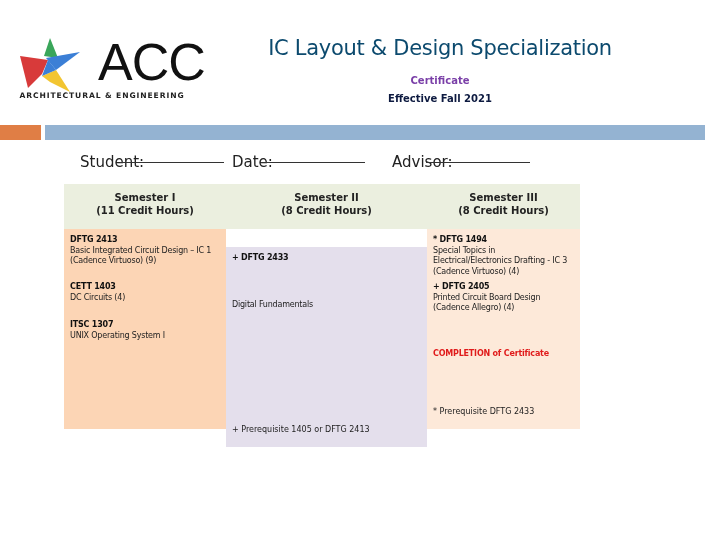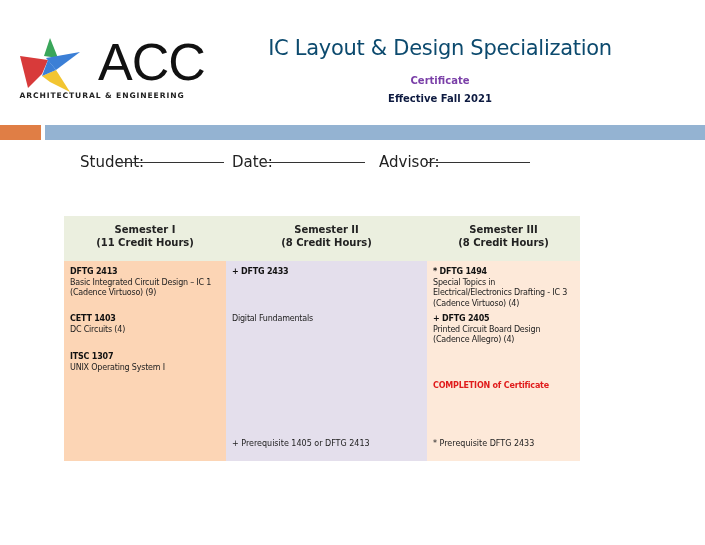--- a/index.html
+++ b/index.html
@@ -30,33 +30,33 @@
     position: absolute; left: 250px; top: 93px; width: 380px; text-align: center;
     color: #0d1a40; font-size: 10px; font-weight: bold; font-family: "DejaVu Sans", sans-serif;
   }
   .bar-orange { position: absolute; left: 0; top: 125px; width: 41px; height: 15px; background: #e07e45; }
   .bar-blue { position: absolute; left: 45px; top: 125px; width: 660px; height: 15px; background: #94b3d2; }
 
   .form-row { position: absolute; top: 150px; left: 0; width: 705px; height: 20px; font-size: 15px; font-family: "DejaVu Sans", sans-serif; margin-left: 44px; }
   .form-label { position: absolute; top: 3px; color: #222; }
   .form-line { position: absolute; top: 12px; height: 0; border-bottom: 1px solid #333; }
 
-  .table { position: absolute; left: 64px; top: 216px; width: 563px; height: 245px; }
+  .table { position: absolute; left: 64px; top: 184px; width: 563px; height: 245px; }
   .col { position: absolute; top: 0; height: 245px; }
   .col-head {
     position: absolute; left: 0; top: 0; width: 100%; height: 45px; background: #ebefdf;
     text-align: center; font-size: 10px; font-weight: bold; color: #222; font-family: "DejaVu Sans", sans-serif;
   }
   .col-head .l1 { position: absolute; top: 8px; width: 100%; }
   .col-head .l2 { position: absolute; top: 21px; width: 100%; }
   .col-body { position: absolute; left: 0; top: 45px; width: 100%; height: 200px; }
   .c1 { left: 0; width: 162px; }
   .c1 .col-body { background: #fcd5b5; }
   .c2 { left: 162px; width: 201px; }
-  .c2 .col-body { background: #e4dfec; }
+  .c2 .col-body { background: #e4dfec; margin-top: 18px; }
   .c3 { left: 363px; width: 153px; }
   .c3 .col-body { background: #fde9d9; }
 
   .course { position: absolute; left: 6px; right: 4px; font-size: 8px; line-height: 10.5px; font-family: "DejaVu Sans", sans-serif; letter-spacing: -0.2px; }
   .course .code { font-weight: bold; display: block; color: #111; }
   .course .name { display: block; color: #222; }
   .completion { position: absolute; left: 6px; font-size: 8px; font-weight: bold; color: #e01b1b; font-family: "DejaVu Sans", sans-serif; letter-spacing: -0.2px; }
   .prereq { position: absolute; left: 6px; font-size: 8px; color: #222; font-family: "DejaVu Sans", sans-serif; }
 </style>
 </head>
@@ -81,21 +81,21 @@
 <div class="effective">Effective Fall 2021</div>
 
 <div class="bar-orange"></div>
 <div class="bar-blue"></div>
 
 <div class="form-row">
   <span class="form-label" style="left:36px">Student:</span>
   <span class="form-line" style="left:76px;width:104px"></span>
   <span class="form-label" style="left:188px">Date:</span>
   <span class="form-line" style="left:217px;width:104px"></span>
-  <span class="form-label" style="left:335px">Advisor:</span>
+  <span class="form-label" style="left:348px">Advisor:</span>
   <span class="form-line" style="left:382px;width:104px"></span>
 </div>
 
 <div class="table">
 
   <div class="col c1">
     <div class="col-head">
       <div class="l1">Semester I</div>
       <div class="l2">(11 Credit Hours)</div>
     </div>

